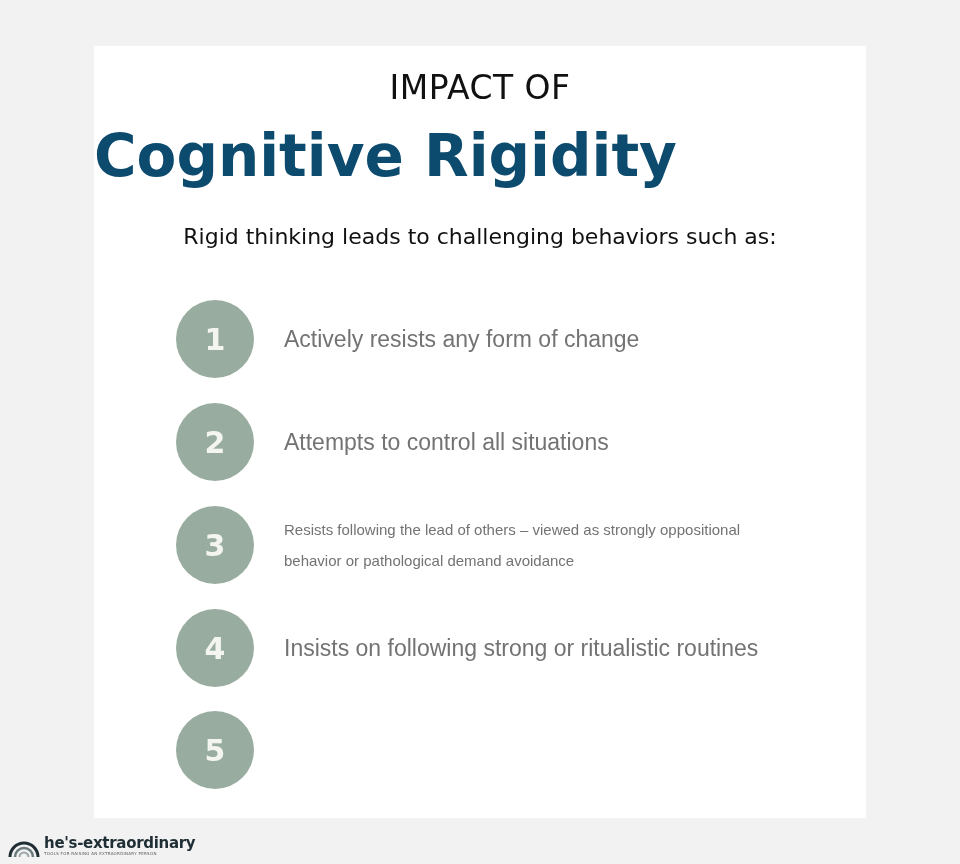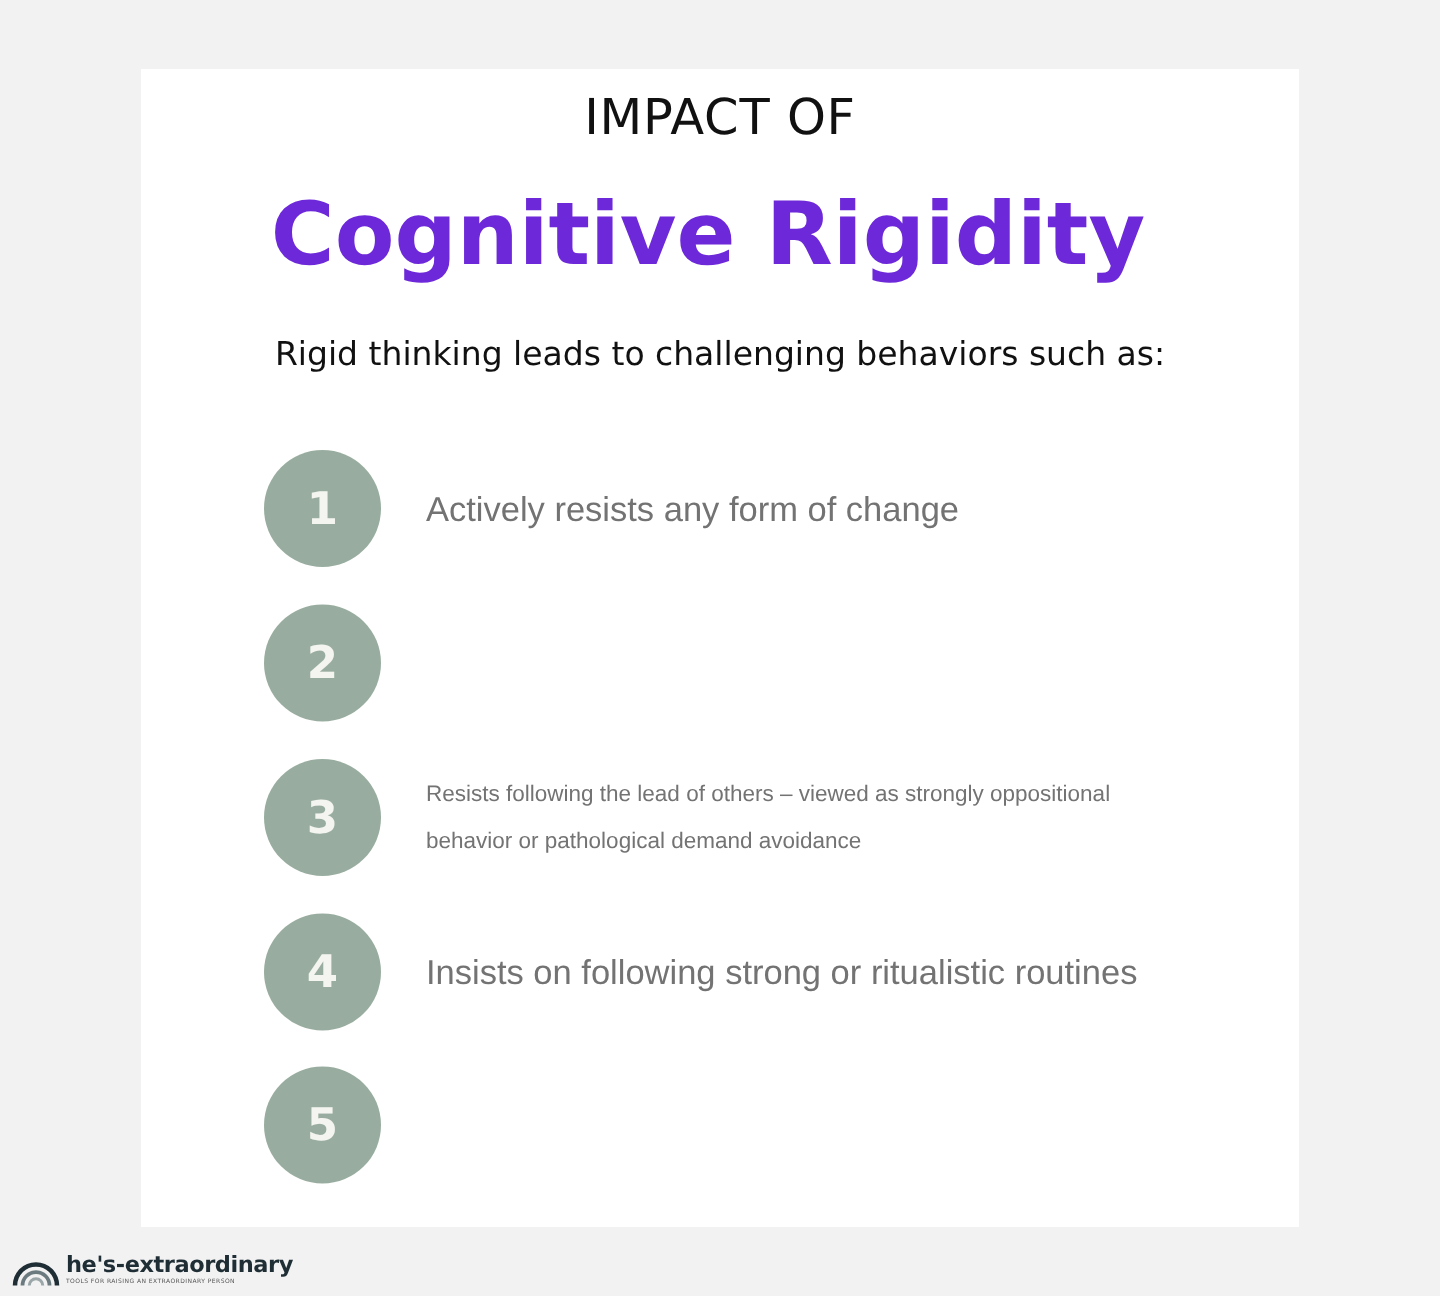--- a/index.html
+++ b/index.html
@@ -4,28 +4,28 @@
 <style>
   html, body { margin:0; padding:0; }
   body {
     width:960px; height:864px; background:#f2f2f2; position:relative; overflow:hidden;
     font-family:"DejaVu Sans", sans-serif; color:#1a1a1a;
   }
   .card {
     position:absolute; left:94px; top:46px; width:772px; height:772px; background:#ffffff;
   }
   .kicker {
-    position:absolute; left:0; right:0; top:12px; text-align:center;
+    position:absolute; left:0; right:0; top:22px; text-align:center;
     font-family:"DejaVu Sans", sans-serif; font-size:33px; font-weight:normal;
     letter-spacing:0.5px; color:#111;
   }
   .title {
-    position:absolute; left:0; right:16px; top:76px; text-align:center;
+    position:absolute; left:0; right:16px; top:76px; text-align:left;
     font-family:"DejaVu Sans", sans-serif; font-weight:bold; font-size:58px;
-    color:#6d28d9; letter-spacing:0px;
+    color:#0c4a6e; letter-spacing:0px;
   }
   .subtitle {
     position:absolute; left:0; right:0; top:178px; text-align:center;
     font-family:"DejaVu Sans", sans-serif; font-size:22px; color:#111;
   }
   .item { position:absolute; left:82px; width:680px; height:78px; }
   .circle {
     position:absolute; left:0; top:0; width:78px; height:78px; border-radius:50%;
     background:#98ad9f; color:#f4f4f0; font-family:"DejaVu Sans", sans-serif;
     font-weight:bold; font-size:30px; display:flex; align-items:center; justify-content:center;
@@ -47,20 +47,21 @@
   <div class="kicker">IMPACT OF</div>
   <div class="title">Cognitive Rigidity</div>
   <div class="subtitle">Rigid thinking leads to challenging behaviors such as:</div>
 
   <div class="item" style="top:254px">
     <div class="circle">1</div>
     <div class="text">Actively resists any form of change</div>
   </div>
   <div class="item" style="top:357px">
     <div class="circle">2</div>
+    <div class="text">Attempts to control all situations</div>
   </div>
   <div class="item" style="top:460px">
     <div class="circle">3</div>
     <div class="text small" style="width:500px">Resists following the lead of others – viewed as strongly oppositional behavior or pathological demand avoidance</div>
   </div>
   <div class="item" style="top:563px">
     <div class="circle">4</div>
     <div class="text" style="width:580px">Insists on following strong or ritualistic routines</div>
   </div>
   <div class="item" style="top:665px">

